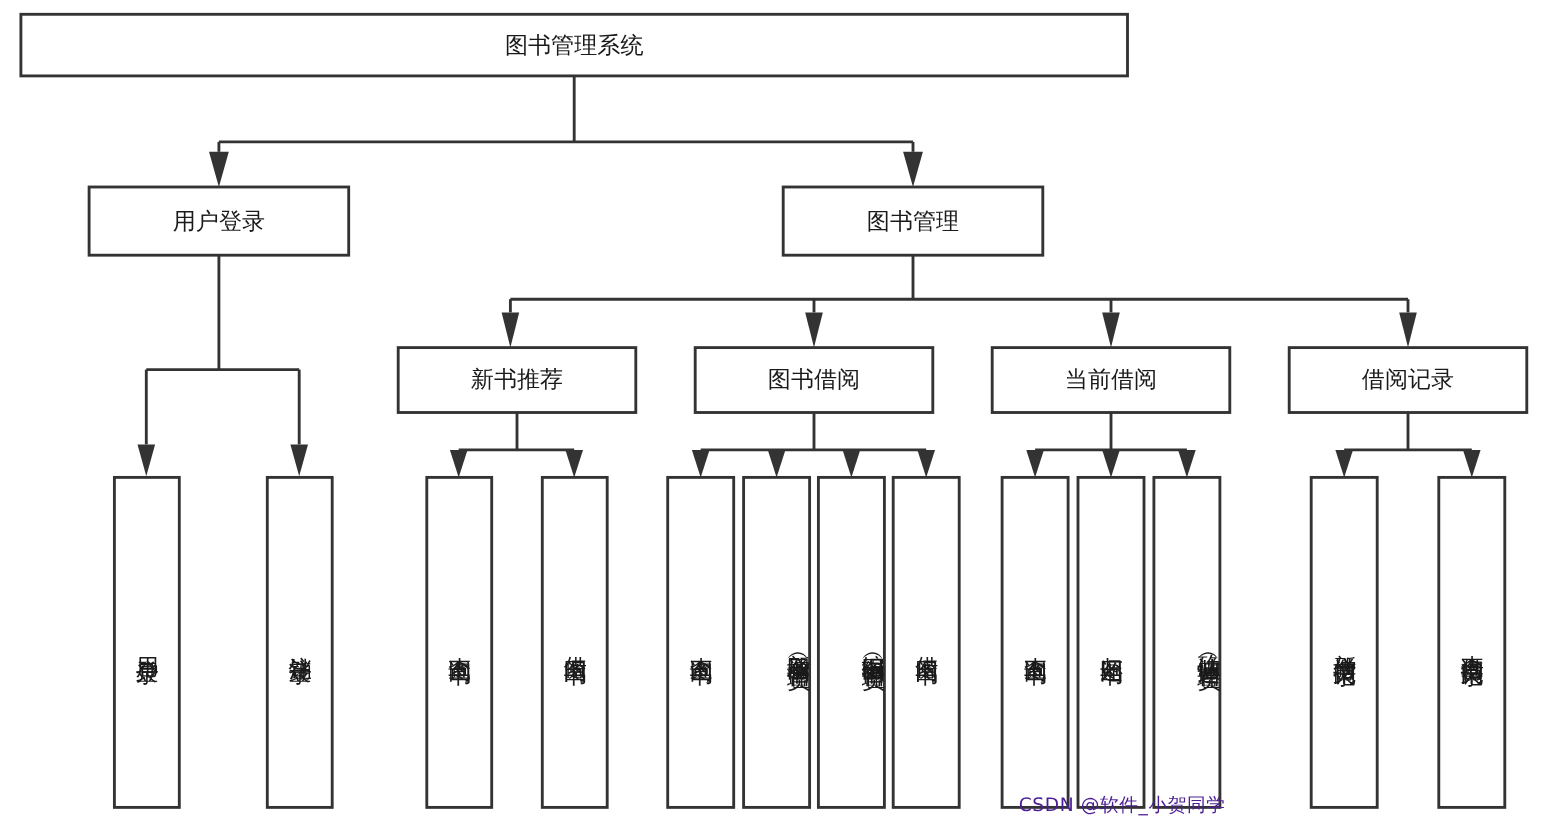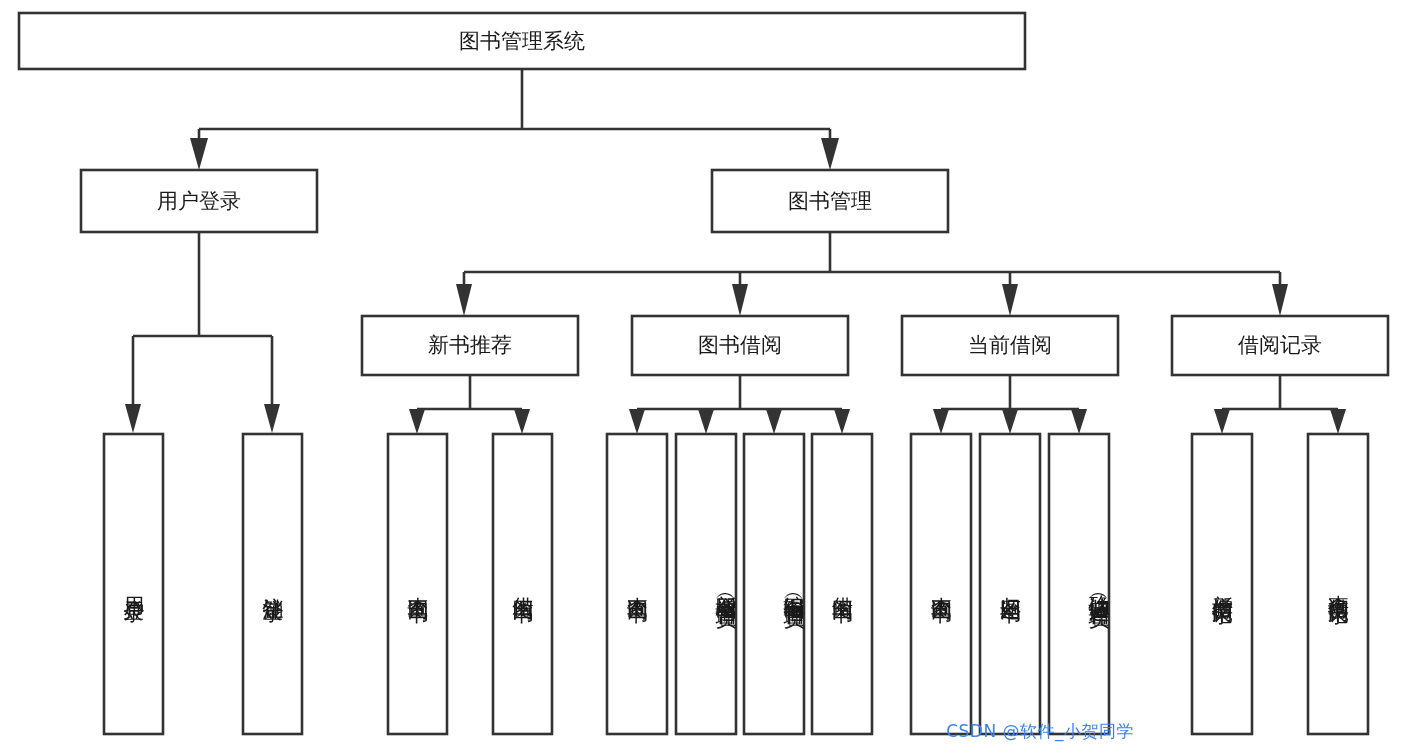--- a/index.html
+++ b/index.html
@@ -59,25 +59,25 @@
     line-height: 1;
     display: flex;
     align-items: center;
     justify-content: center;
     text-align: center;
     white-space: nowrap;
     pointer-events: none;
   }
   .watermark {
     position: absolute;
-    right: 2px;
+    right: 22px;
     bottom: 4px;
     font-family: "DejaVu Sans", "Liberation Sans", sans-serif;
     font-size: 17px;
-    color: #3b82f6;
+    color: #4c1d95;
     letter-spacing: 0.5px;
     white-space: nowrap;
   }
 </style>
 </head>
 <body>
 
 <div id="diagram-root">
 
   <svg class="diagram-canvas" viewBox="0 0 1405 747" xmlns="http://www.w3.org/2000/svg">

